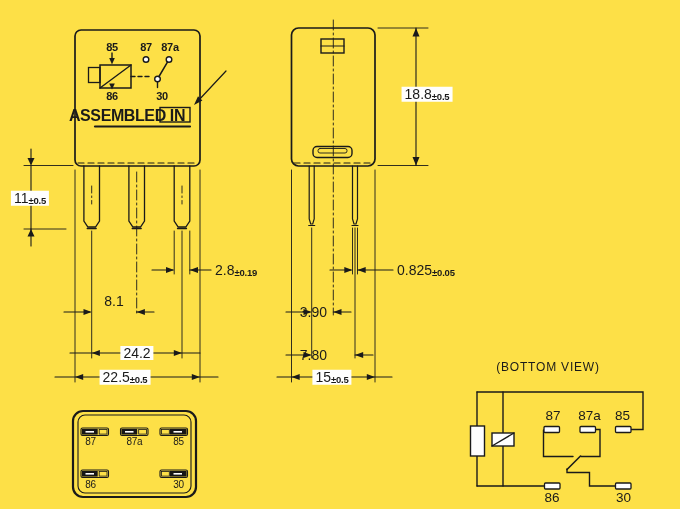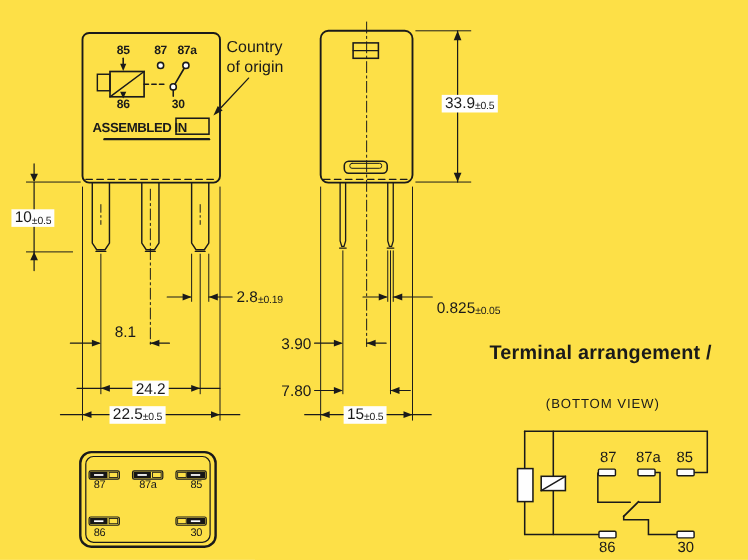--- a/index.html
+++ b/index.html
@@ -1,27 +1,27 @@
 <!DOCTYPE html>
 <html><head>
 <meta charset="utf-8">
 <style>
   html,body{margin:0;padding:0;background:#fff;}
   #stage{position:relative;width:680px;height:509px;background:#fde047;overflow:hidden;
          font-family:"Liberation Sans","DejaVu Sans",sans-serif;color:#1a1a1a;padding-left:20px;}
   #linework{position:absolute;left:0;top:0;}
   .lbl{position:absolute;transform:translate(-50%,-50%);white-space:nowrap;line-height:1;}
   .lbl.left{transform:translate(0,-50%);}
-  .lbl.right{transform:translate(-100%,-50%);}
+  .lbl.right{transform:translate(-100%,-50%);margin-left:44px;}
   .lbl.topleft{transform:none;}
   .dim{font-size:14px;}
   .dim.bg{background:#fefefe;padding:0 3px;}
-  .tol{font-size:9.5px;vertical-align:-1px;letter-spacing:-0.2px;}
+  .tol{font-size:9.5px;vertical-align:-1px;letter-spacing:-0.2px;font-weight:bold;}
   .pinlabel{font-weight:bold;font-size:11px;letter-spacing:-0.3px;}
-  .assembled{font-weight:bold;font-size:12px;letter-spacing:-0.4px;font-stretch:condensed;}
+  .assembled{font-weight:bold;font-size:16px;letter-spacing:-0.4px;font-stretch:condensed;}
   .country{font-size:14.5px;line-height:18px;white-space:pre-line;}
   .bvlabel{font-size:10px;letter-spacing:-0.3px;}
   .schlabel{font-size:13.5px;}
   .title-b{font-weight:bold;font-size:18px;letter-spacing:0.2px;}
   .title-r{font-size:12px;letter-spacing:0.8px;}
 </style>
 </head>
 <body>
 
 <div id="stage">
@@ -211,41 +211,38 @@
     </g>
   </g>
 </svg>
 
 <div class="lbl pinlabel" style="left:112px;top:47px">85</div>
 <div class="lbl pinlabel" style="left:146px;top:46.5px">87</div>
 <div class="lbl pinlabel" style="left:170px;top:46.5px">87a</div>
 <div class="lbl pinlabel" style="left:112px;top:96px">86</div>
 <div class="lbl pinlabel" style="left:162px;top:96px">30</div>
 <div class="lbl assembled" style="left:127px;top:115.5px">ASSEMBLED IN</div>
-<div class="lbl topleft country" style="left:206px;top:34px">Country
-of origin</div>
-
-<div class="lbl dim bg" style="left:30px;top:198px"><span>10</span><span class="tol">±0.5</span></div>
+
+<div class="lbl dim bg" style="left:30px;top:198px"><span>11</span><span class="tol">±0.5</span></div>
 <div class="lbl left dim" style="left:215px;top:270px"><span>2.8</span><span class="tol">±0.19</span></div>
 <div class="lbl dim" style="left:114px;top:301px">8.1</div>
 <div class="lbl dim bg" style="left:137px;top:353px">24.2</div>
 <div class="lbl dim bg" style="left:125px;top:377px"><span>22.5</span><span class="tol">±0.5</span></div>
-<div class="lbl dim bg" style="left:427px;top:94px"><span>33.9</span><span class="tol">±0.5</span></div>
-<div class="lbl left dim" style="left:397px;top:280px"><span>0.825</span><span class="tol">±0.05</span></div>
+<div class="lbl dim bg" style="left:427px;top:94px"><span>18.8</span><span class="tol">±0.5</span></div>
+<div class="lbl left dim" style="left:397px;top:270px"><span>0.825</span><span class="tol">±0.05</span></div>
 <div class="lbl right dim" style="left:283px;top:312px">3.90</div>
 <div class="lbl right dim" style="left:283px;top:355px">7.80</div>
 <div class="lbl dim bg" style="left:332px;top:377px"><span>15</span><span class="tol">±0.5</span></div>
 
 <div class="lbl bvlabel" style="left:90.5px;top:441.5px">87</div>
 <div class="lbl bvlabel" style="left:134.5px;top:441.5px">87a</div>
 <div class="lbl bvlabel" style="left:178.5px;top:441.5px">85</div>
 <div class="lbl bvlabel" style="left:90.5px;top:484.5px">86</div>
 <div class="lbl bvlabel" style="left:178.5px;top:484.5px">30</div>
 
-<div class="lbl title-b" style="left:546px;top:320px">Terminal arrangement /</div>
 <div class="lbl title-r" style="left:548px;top:367px">(BOTTOM VIEW)</div>
 <div class="lbl schlabel" style="left:553px;top:415.5px">87</div>
 <div class="lbl schlabel" style="left:589.5px;top:415.5px">87a</div>
 <div class="lbl schlabel" style="left:622.5px;top:415.5px">85</div>
 <div class="lbl schlabel" style="left:552px;top:497.5px">86</div>
 <div class="lbl schlabel" style="left:623.5px;top:497.5px">30</div>
 
 </div>
 
 </body></html>

